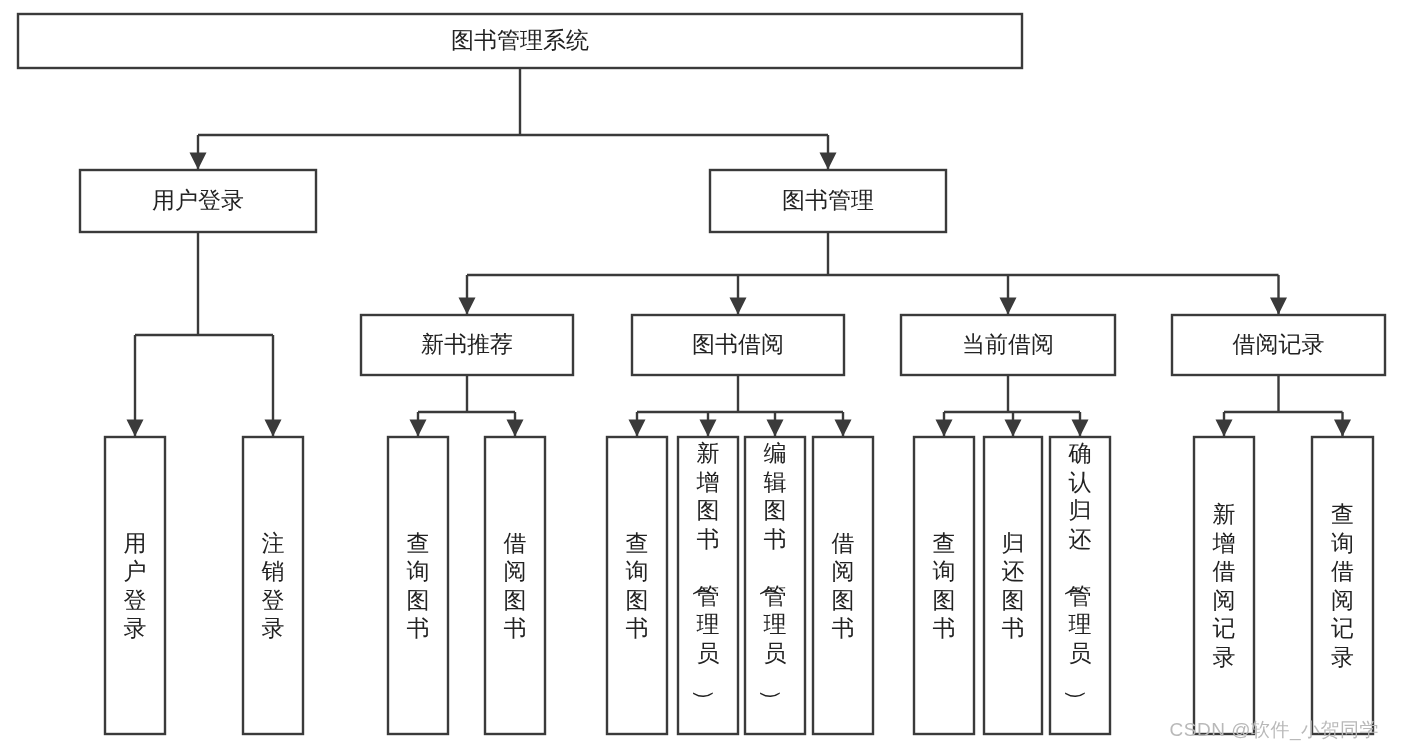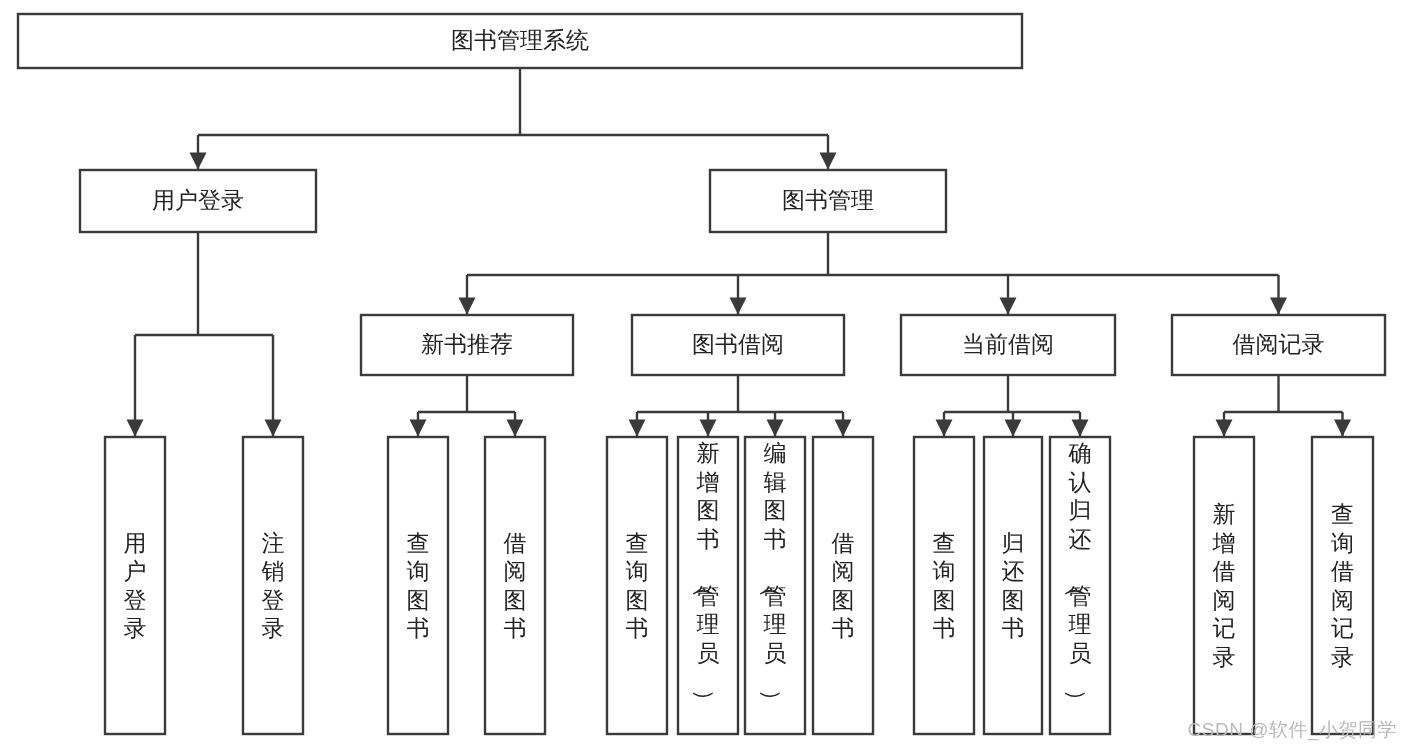--- a/index.html
+++ b/index.html
@@ -48,21 +48,21 @@
     dominant-baseline: middle;
   }
   .node-label-v {
     font-family: "Liberation Sans", "DejaVu Sans", sans-serif;
     font-size: 23px;
     fill: #222222;
     text-anchor: middle;
   }
   .watermark {
     position: absolute;
-    right: 8px;
+    right: 26px;
     bottom: 4px;
     font-family: "Liberation Sans", "DejaVu Sans", sans-serif;
     font-size: 19px;
     color: #b9b9b9;
     white-space: nowrap;
     pointer-events: none;
     letter-spacing: 0.5px;
   }
 </style>
 </head>

